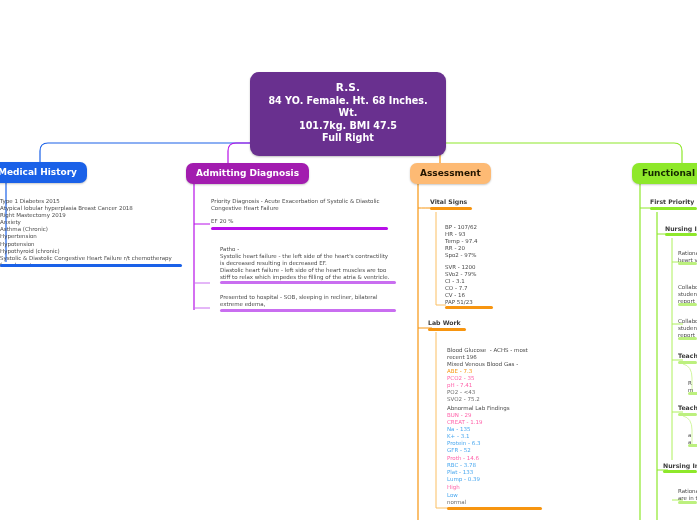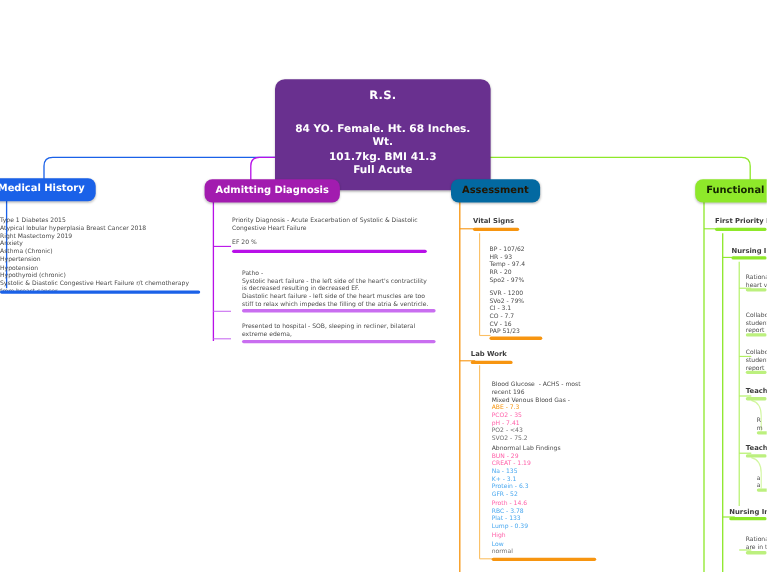--- a/index.html
+++ b/index.html
@@ -14,34 +14,34 @@
 
   
   .root{
     position:absolute;left:250px;top:72px;width:196px;
     background:#69308f;border-radius:9px;
     color:#ffffff;text-align:center;
     padding:9px 8px 11px 8px;box-sizing:border-box;
     font-size:9.6px;line-height:12.6px;font-weight:bold;
     box-shadow:0 1px 2px rgba(0,0,0,.25);
   }
-  .root .nm{font-size:10.5px;display:block;margin-bottom:18px;letter-spacing:.2px;}
+  .root .nm{font-size:10.5px;display:block;margin-bottom:1px;letter-spacing:.2px;}
   .root .ln{display:block;font-weight:bold;}
 
   
   .pill{
     position:absolute;border-radius:7px;
     font-size:9px;font-weight:bold;
     padding:5px 10px 6px 10px;box-sizing:border-box;
     white-space:nowrap;
     box-shadow:0 1px 2px rgba(0,0,0,.22);
   }
   .pill.blue{background:#1a61e8;color:#fff;}
   .pill.magenta{background:#a21caf;color:#fff;}
-  .pill.orange{background:#0369a1;color:#231500;}
+  .pill.orange{background:#fdba74;color:#231500;}
   .pill.green{background:#8ee82a;color:#142700;}
 
   
   .sublabel{
     position:absolute;font-size:6.2px;font-weight:bold;color:#3c3c3c;
     white-space:nowrap;line-height:8px;
   }
 
   
   .bar{position:absolute;height:3.4px;border-radius:2px;}
@@ -109,22 +109,22 @@
     <path d="M672,360 L683,360" fill="none" stroke="#aef05c" stroke-width="1"></path>
     <path d="M672,412 L683,412" fill="none" stroke="#aef05c" stroke-width="1"></path>
     <path d="M683,364 Q692,366 692,378 L692,392" fill="none" stroke="#d2f7a0" stroke-width="1"></path>
     <path d="M683,416 Q692,418 692,430 L692,444" fill="none" stroke="#d2f7a0" stroke-width="1"></path>
     <path d="M672,500 L683,500" fill="none" stroke="#aef05c" stroke-width="1"></path>
   </svg>
 
   <div class="root">
     <span class="nm">R.S.</span>
     <span class="ln">84 YO. Female. Ht. 68 Inches. Wt.</span>
-    <span class="ln">101.7kg. BMI 41.3</span>
-    <span class="ln">Full Acute</span>
+    <span class="ln">101.7kg. BMI 47.5</span>
+    <span class="ln">Full Right</span>
   </div>
 
   <div class="pill blue" style="left:-12px;top:162px;">
     <span>Medical History</span>
   </div>
   <div class="leaf" style="left:0px;top:198px;width:190px;">Type 1 Diabetes 2015
 Atypical lobular hyperplasia Breast Cancer 2018
 Right Mastectomy 2019
 Anxiety
 Asthma (Chronic)

